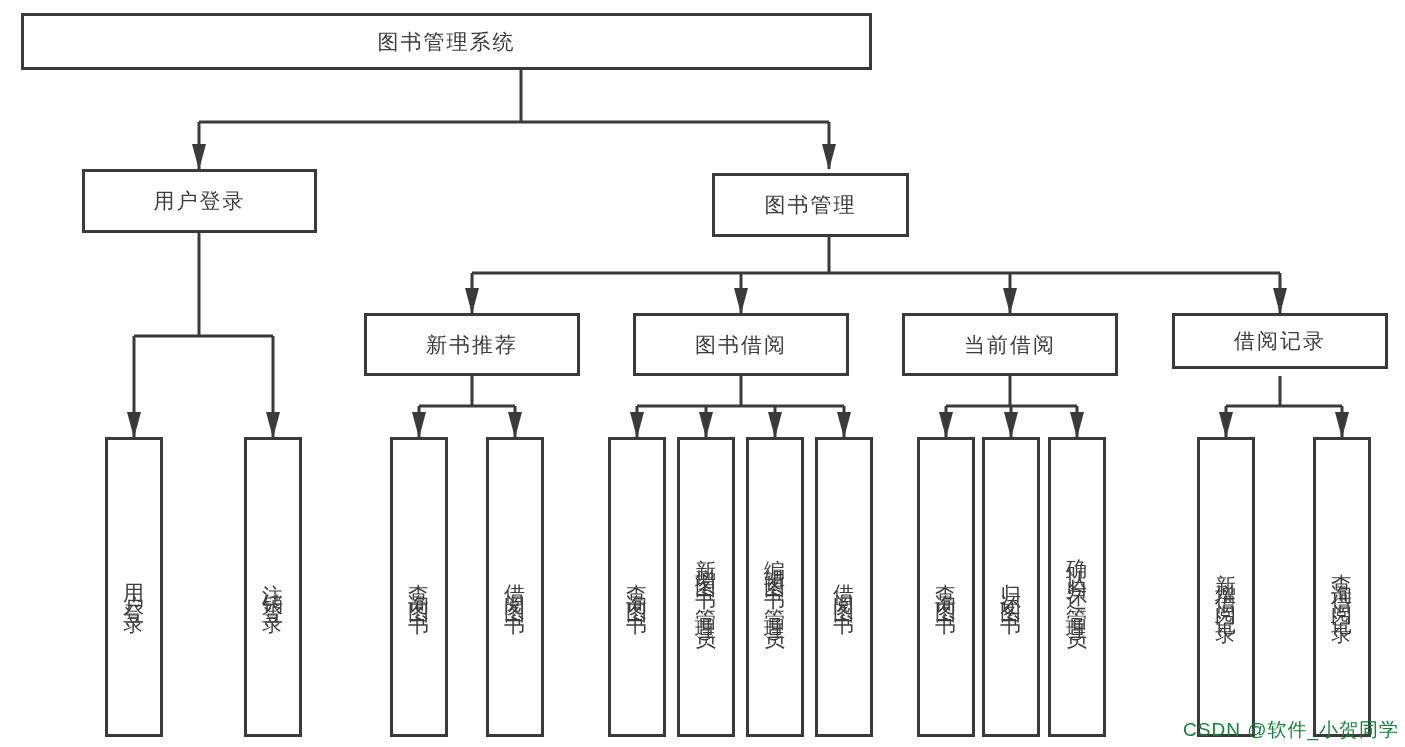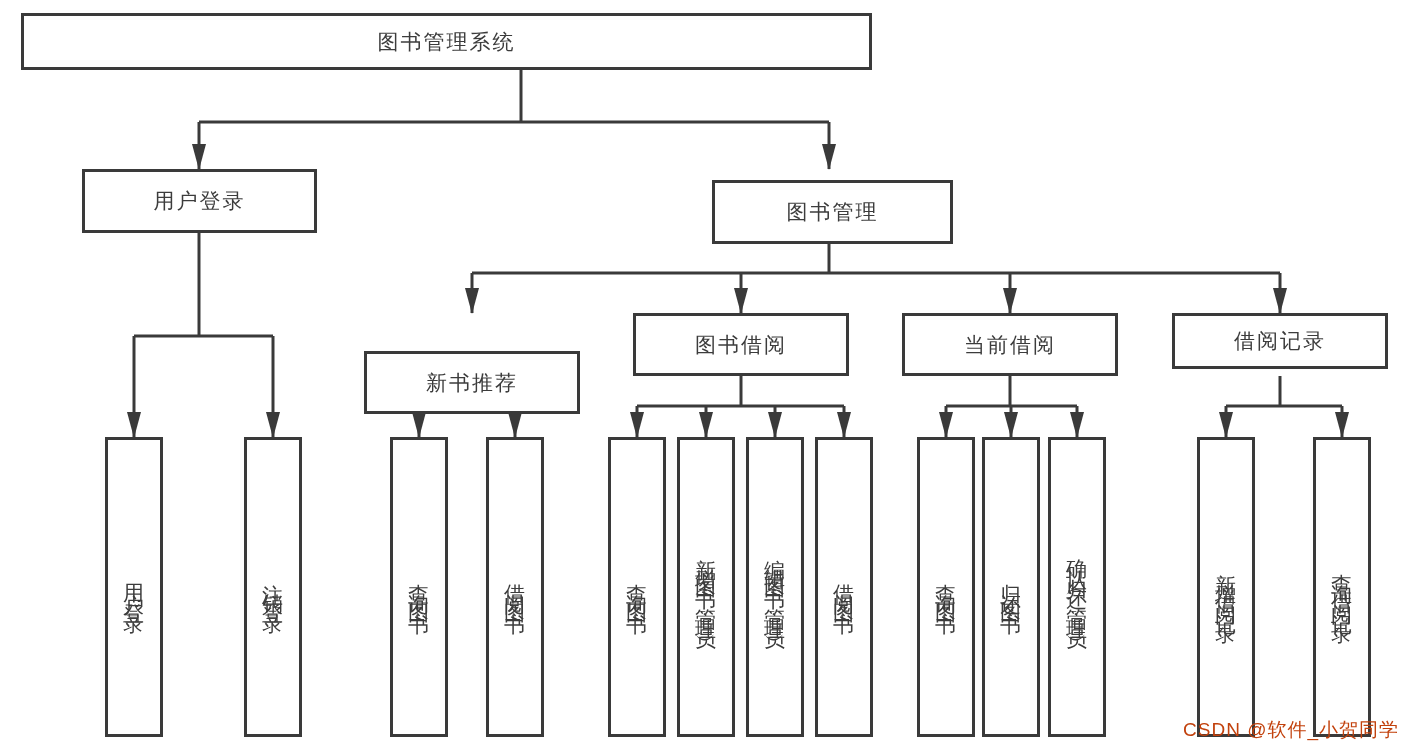--- a/index.html
+++ b/index.html
@@ -19,21 +19,21 @@
   .vbox{letter-spacing:0;}
   .vbox .vtext{
     writing-mode:vertical-rl;
     letter-spacing:10px;
     line-height:1;
     font-size:21px;
     color:#3c3c3c;
   }
   #watermark{
     position:absolute;right:6px;bottom:4px;
-    font-size:19px;color:#c2410c;letter-spacing:1px;
+    font-size:19px;color:#15803d;letter-spacing:1px;
     white-space:nowrap;
   }
 </style>
 </head>
 <body>
 
 <div id="stage">
 
   <svg class="wires" width="1405" height="747" viewBox="0 0 1405 747">
     <defs>
@@ -85,25 +85,25 @@
     </g>
   </svg>
 
   <div class="box" style="left:21px;top:13px;width:851px;height:57px;">
     <span>图书管理系统</span>
   </div>
 
   <div class="box" style="left:82px;top:169px;width:235px;height:64px;">
     <span>用户登录</span>
   </div>
-  <div class="box" style="left:712px;top:180px;width:241px;height:64px;text-align:center;">
+  <div class="box" style="left:712px;top:173px;width:197px;height:64px;text-align:center;">
     <span>图书管理</span>
   </div>
 
-  <div class="box" style="left:364px;top:313px;width:216px;height:63px;margin-top:38px;">
+  <div class="box" style="left:364px;top:313px;width:216px;height:63px;">
     <span>新书推荐</span>
   </div>
   <div class="box" style="left:633px;top:313px;width:216px;height:63px;">
     <span>图书借阅</span>
   </div>
   <div class="box" style="left:902px;top:313px;width:216px;height:63px;">
     <span>当前借阅</span>
   </div>
   <div class="box" style="left:1172px;top:313px;width:216px;height:56px;">
     <span>借阅记录</span>

